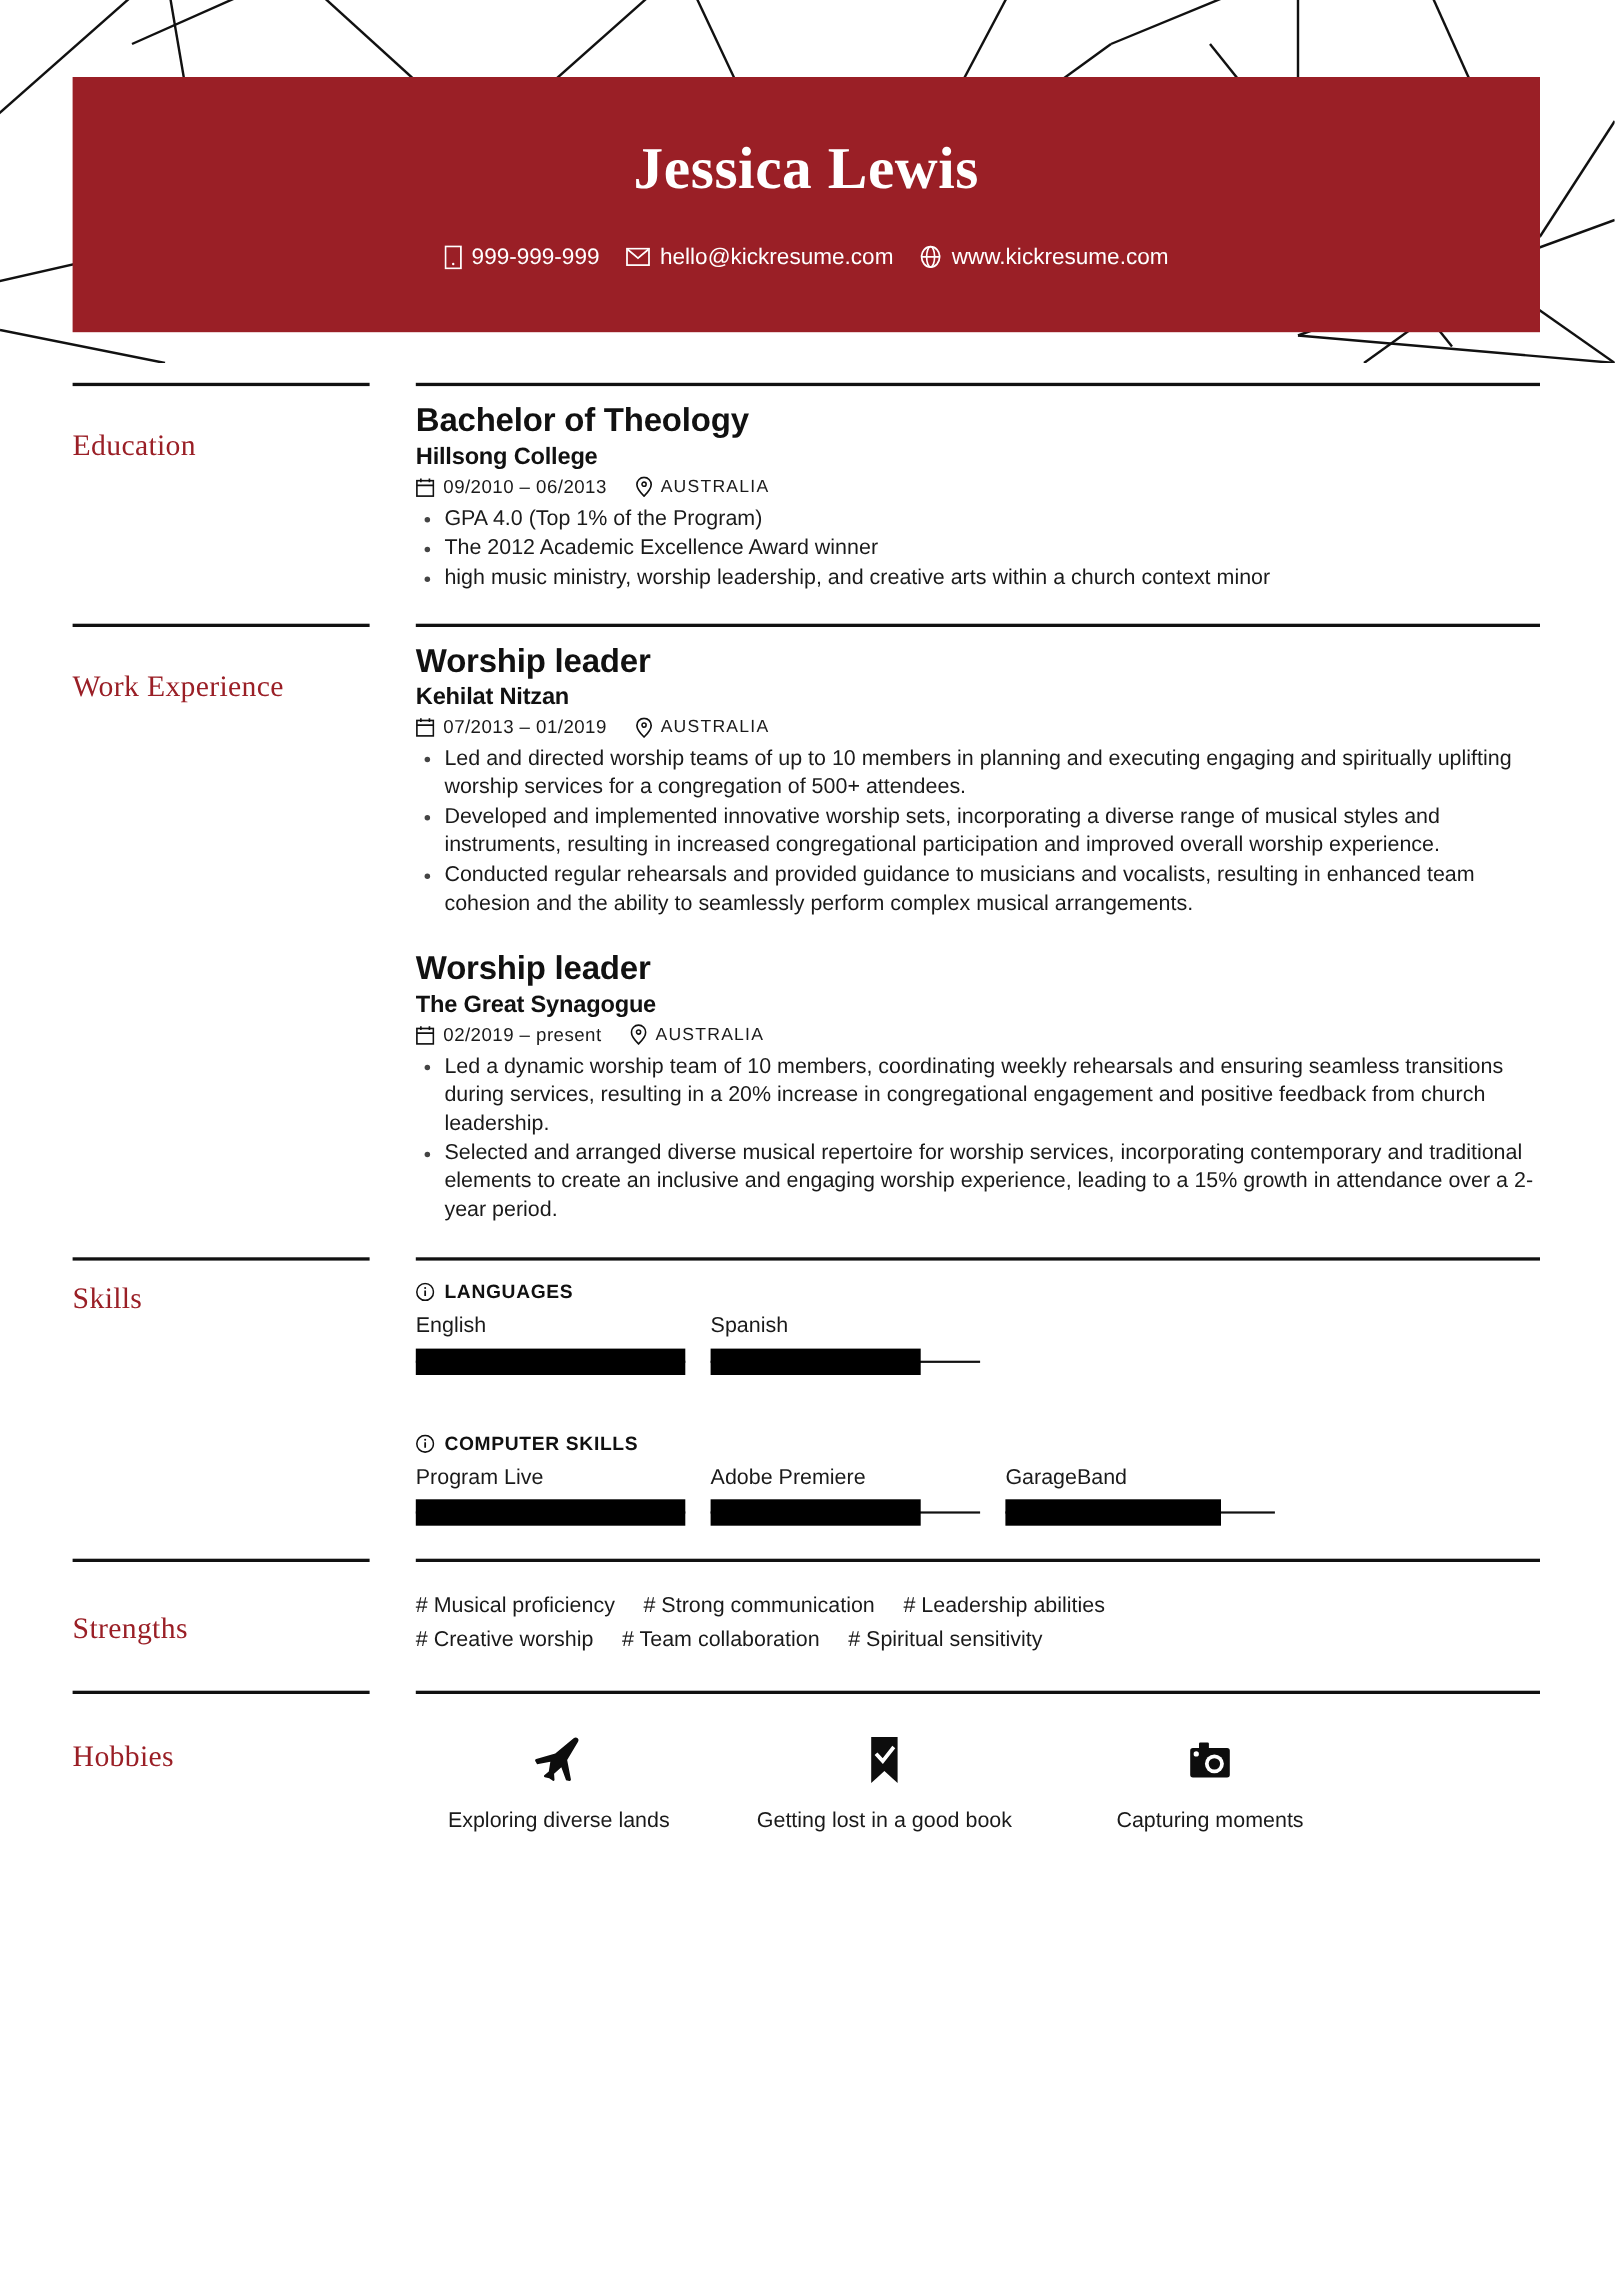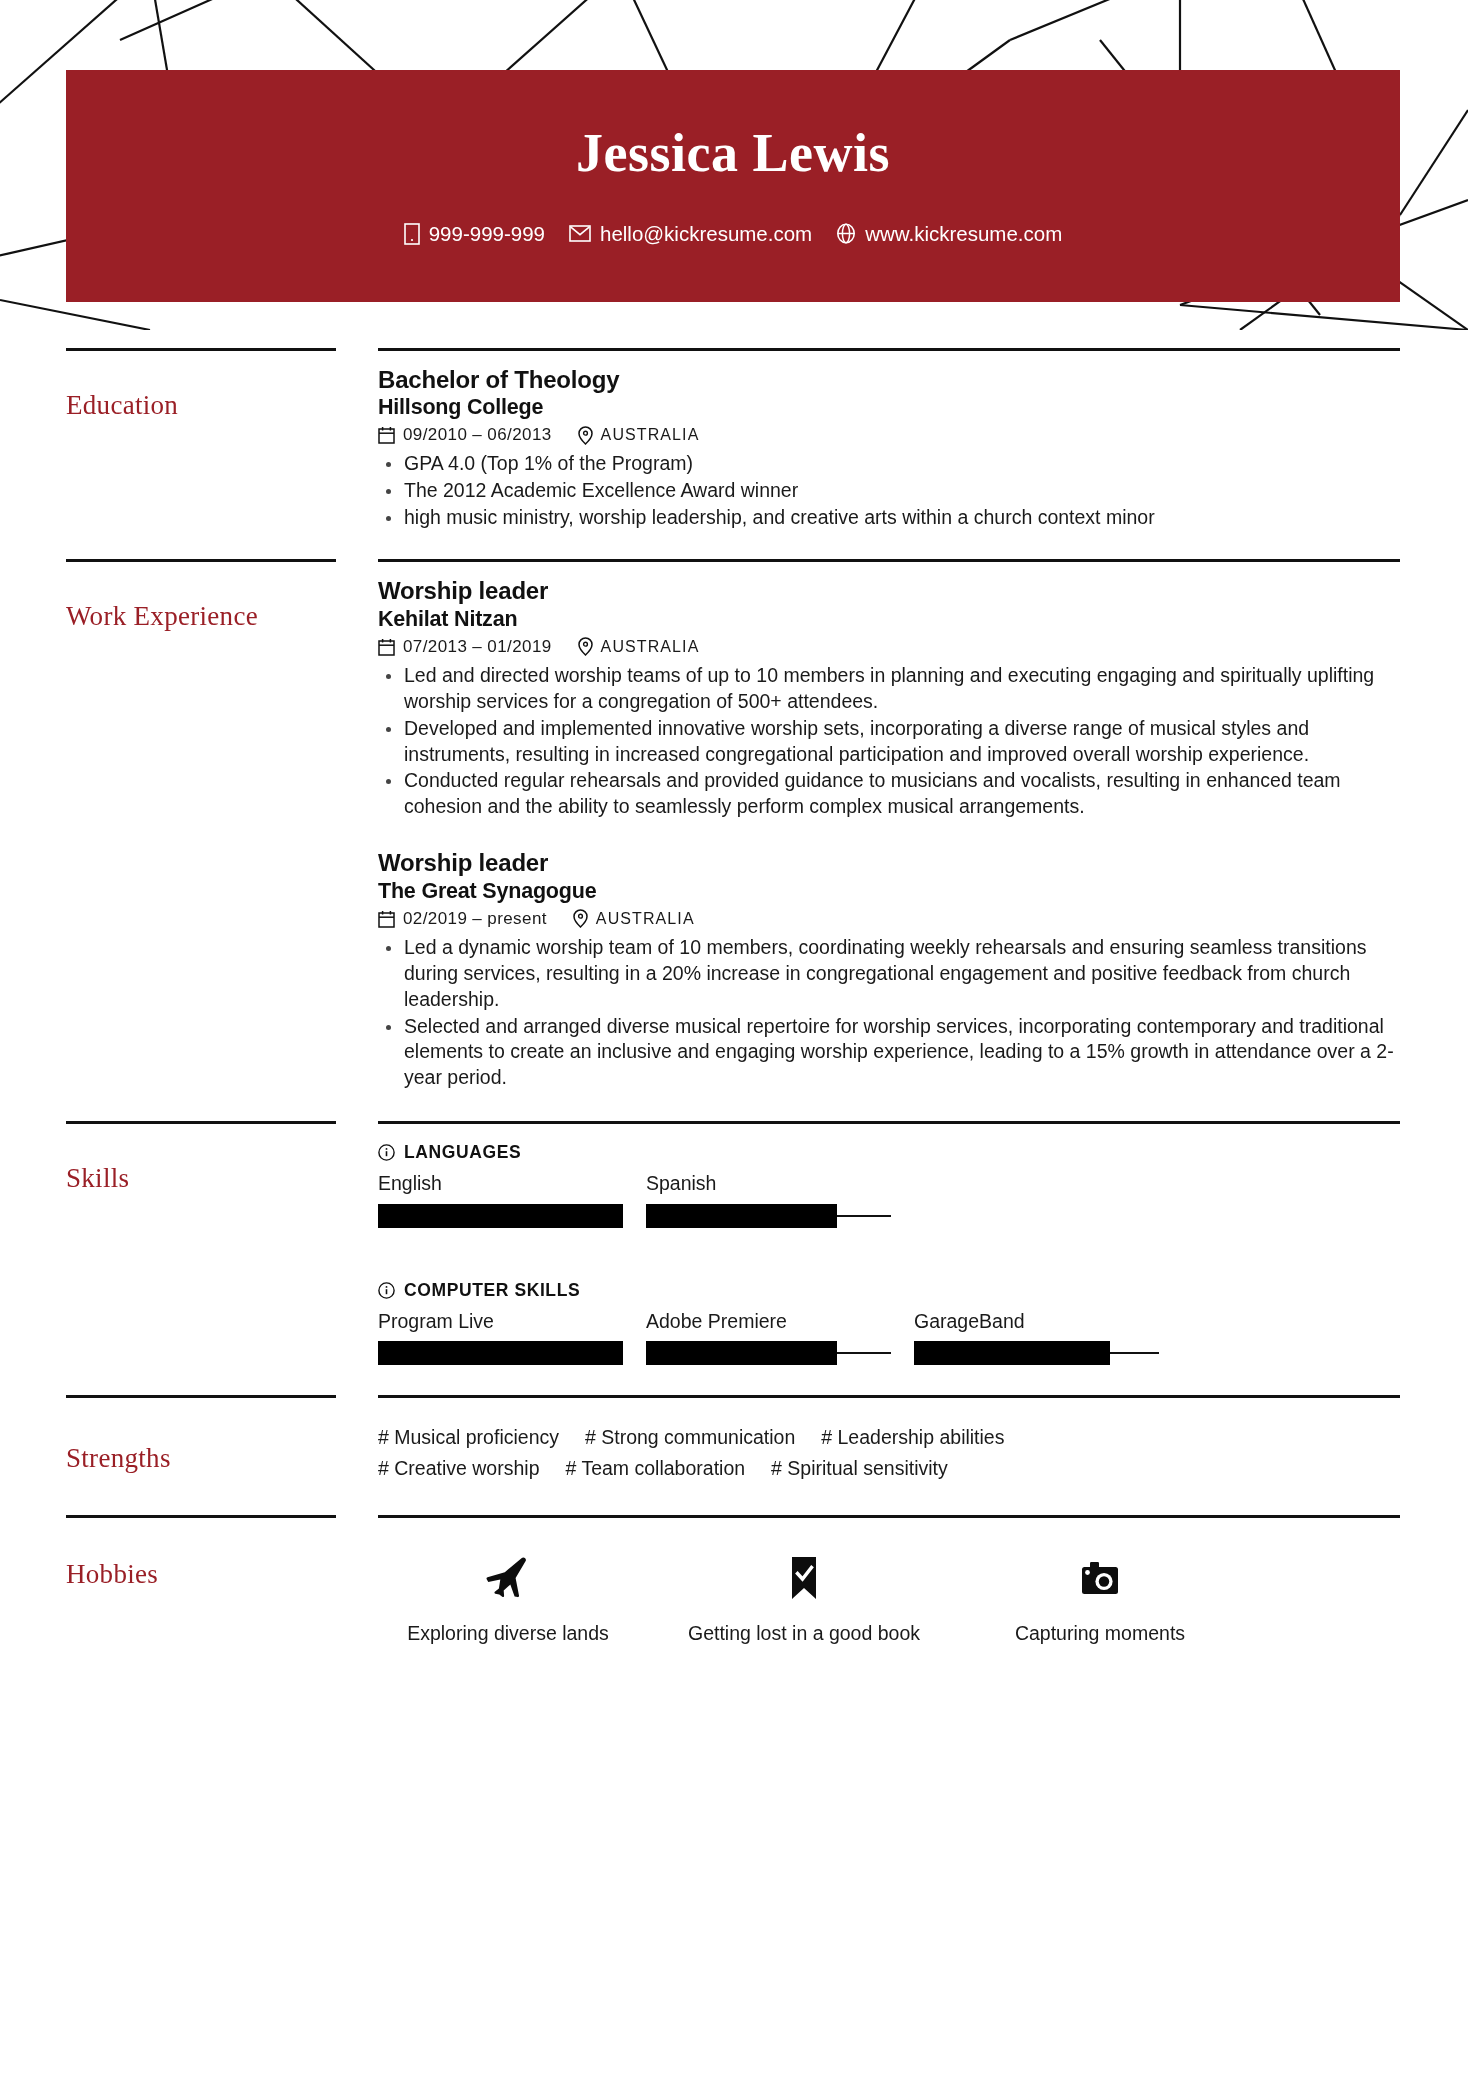--- a/index.html
+++ b/index.html
@@ -109,21 +109,21 @@
     color: #9A1F26;
     font-family: "Liberation Serif", serif;
     font-size: 27px;
     font-weight: 400;
     line-height: 1.1;
     letter-spacing: 0.3px;
   }
   
   .entry { margin-bottom: 4px; }
   .entry-title {
-    font-size: 24px;
+    font-size: 30px;
     font-weight: 700;
     color: #111111;
     line-height: 1.22;
     letter-spacing: -0.2px;
   }
   .entry-org {
     font-size: 21.5px;
     font-weight: 700;
     color: #111111;
     line-height: 1.22;
@@ -439,21 +439,21 @@
 
     <div class="rules-row">
       <div class="rule-wrap-left">
           <div class="rule"></div>
         </div>
       <div class="rule-wrap-right">
           <div class="rule"></div>
         </div>
     </div>
     <div class="section" style="padding-bottom:30px;">
-      <div class="col-left" style="padding-top:40px;">
+      <div class="col-left" style="padding-top:20px;">
         <div class="section-label">Skills</div>
       </div>
       <div class="col-right" style="padding-top:18px;">
 
         <div class="skill-group">
           <div class="skill-head">
             <span class="ic">
               <svg width="17" height="17" viewBox="0 0 17 17" fill="none">
                 <circle cx="8.5" cy="8.5" r="7.6" stroke="#111" stroke-width="1.4"></circle>
                 <path d="M8.5 7.2 V12.2" stroke="#111" stroke-width="1.6"></path>

